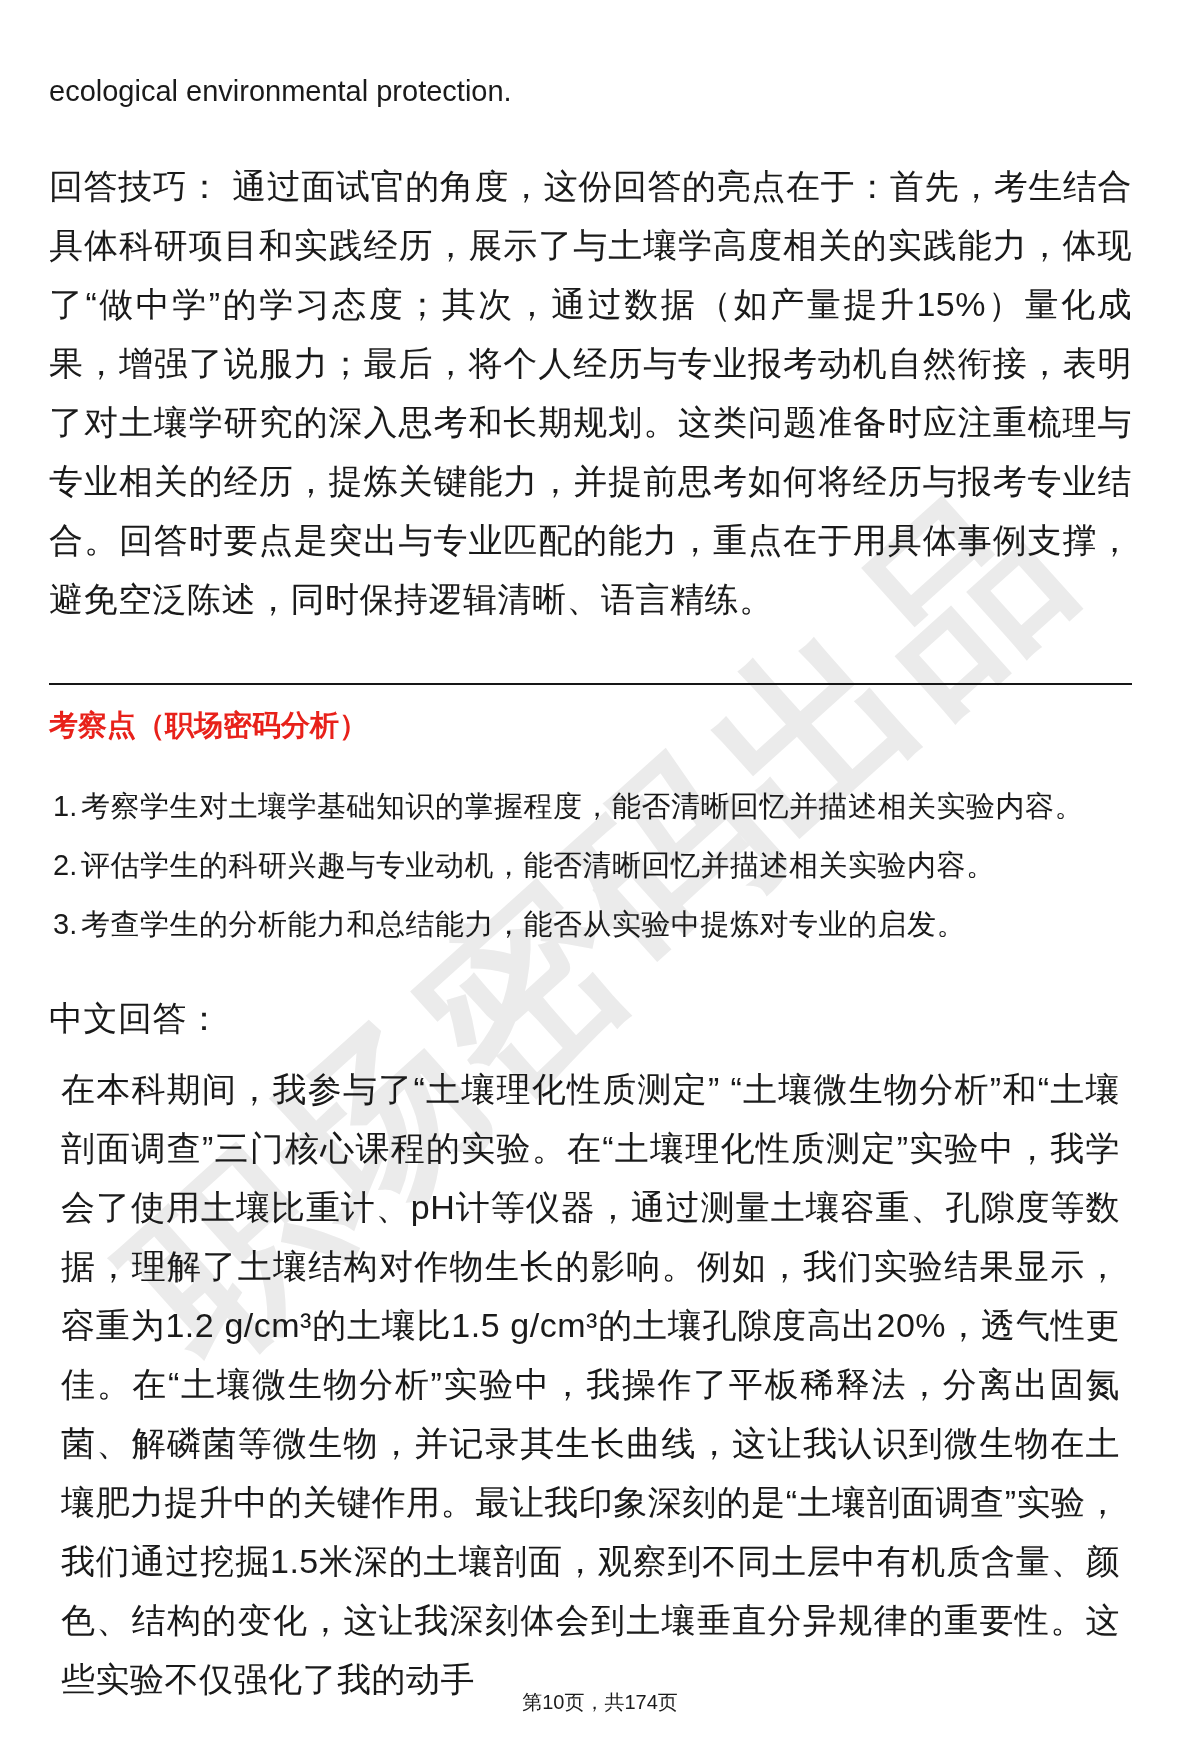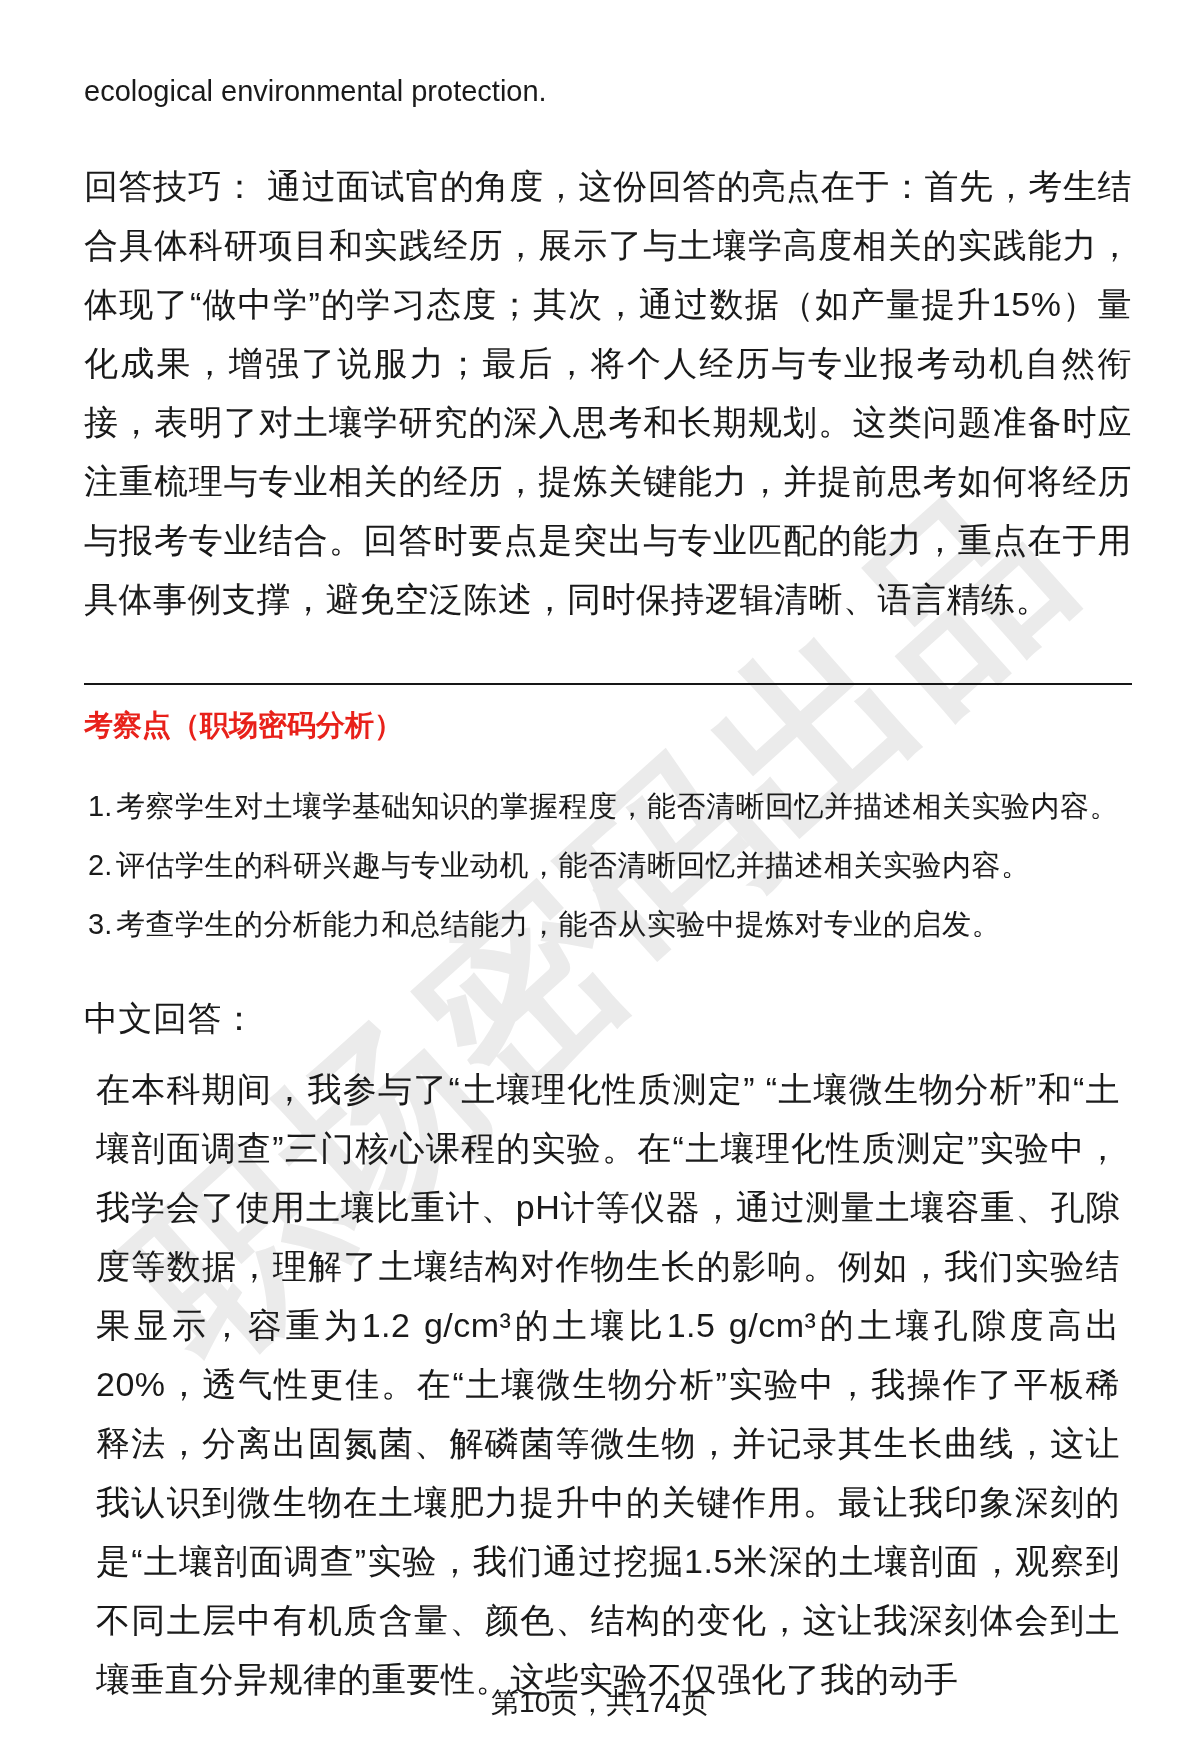--- a/index.html
+++ b/index.html
@@ -19,21 +19,21 @@
     font-size:190px;
     font-weight:600;
     letter-spacing:6px;
     white-space:nowrap;
     color:var(--wm,#ebebeb);
     z-index:0;
     user-select:none;
   }
   .content{
     position:absolute;inset:0;
-    padding:62px 68px 0 84px;
+    padding:62px 68px 0 49px;
     z-index:1;
     box-sizing:border-box;
   }
   .en{
     margin:0;
     font-size:29px;
     line-height:59px;
   }
   .para{
     font-size:34px;
@@ -85,21 +85,21 @@
     letter-spacing:0.5px;
     font-family:Liberation Serif, serif;
   }
   .label{margin:35px 0 0 0;}
   .answer{margin:12px;}
   .footer{
     position:absolute;
     left:0;right:0;
     top:1673px;
     text-align:center;
-    font-size:28px;
+    font-size:20px;
     line-height:59px;
     color:#1a1a1a;
   }
 </style>
 </head>
 <body>
 
 <div class="page" style="--red: #e8211a; --text: #1a1a1a; --wm: #ebebeb;">
 
   <div class="watermark">职场密码出品</div>

